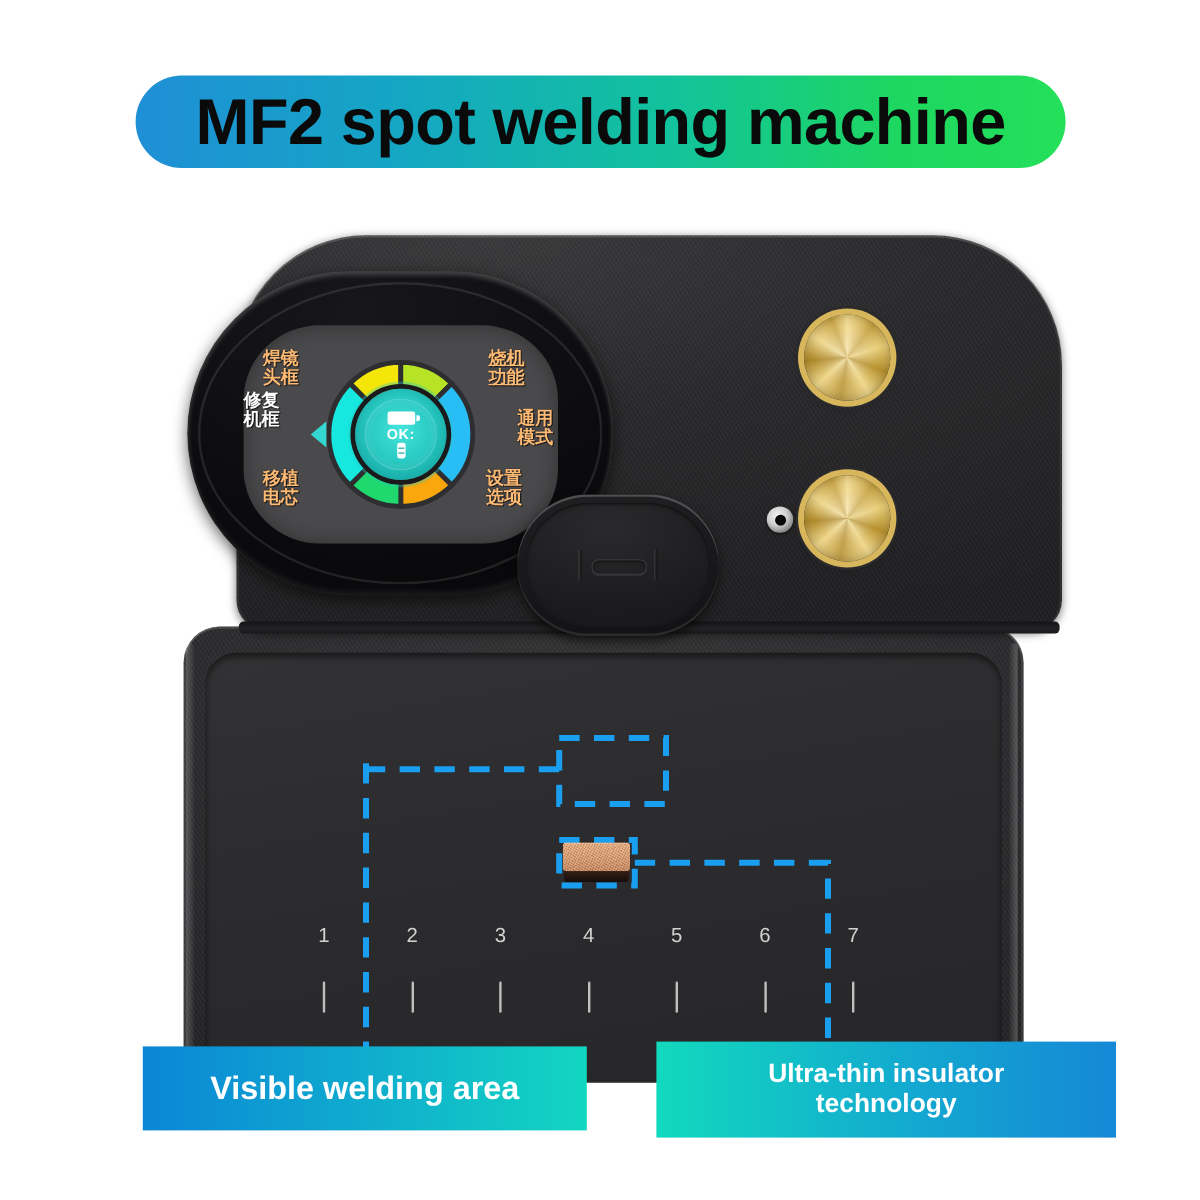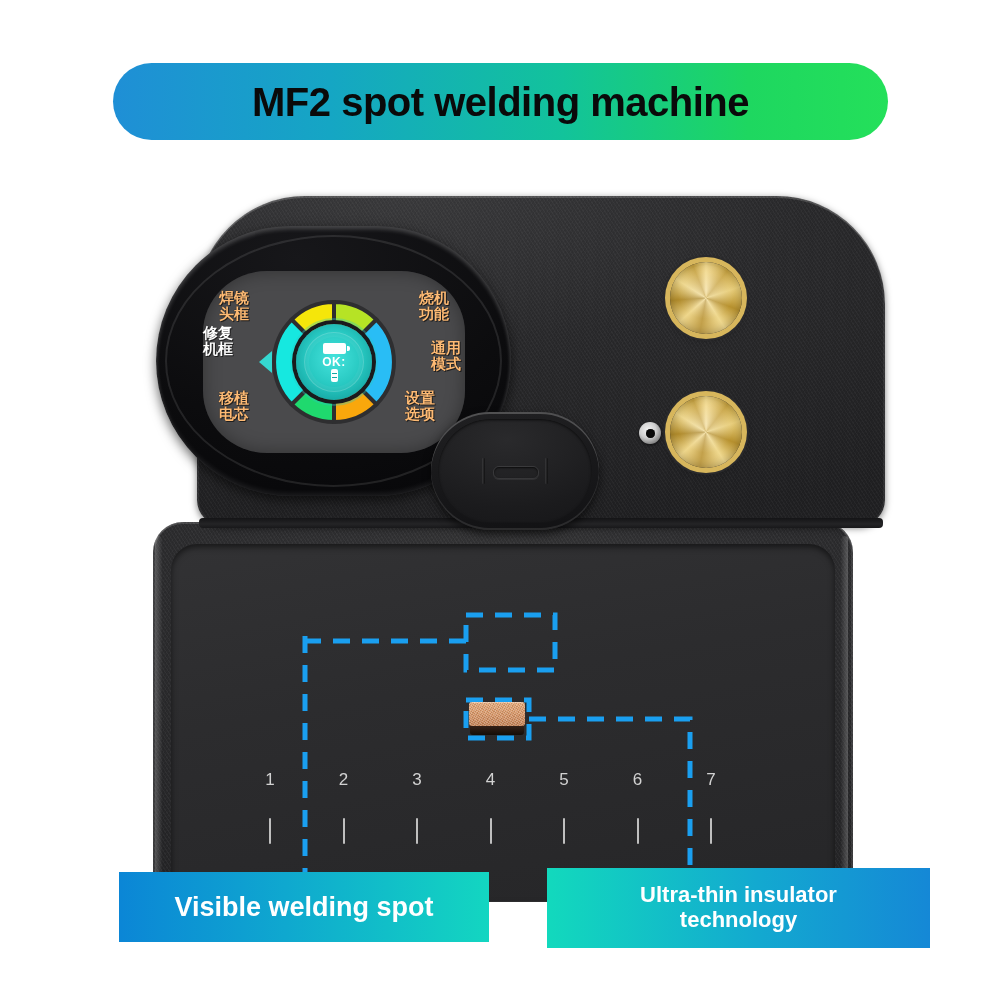--- a/index.html
+++ b/index.html
@@ -12,21 +12,21 @@
   #stage{position:absolute;left:0;top:0;width:1000px;height:1000px;overflow:hidden;background:#fff;}
 
   
   .title-pill{
     position:absolute;left:113px;top:63px;width:775px;height:77px;
     border-radius:39px;
     background:linear-gradient(90deg,#1f8fd6 0%,#15a6c4 28%,#12c39b 58%,#1ed760 82%,#24e05a 100%);
     display:flex;align-items:center;justify-content:center;
   }
   .title-text{
-    font-size:40px;font-weight:bold;color:#0a0a0a;letter-spacing:-0.5px;
+    font-size:54px;font-weight:bold;color:#0a0a0a;letter-spacing:-0.5px;
     white-space:nowrap;line-height:1;
     font-family:"Liberation Sans","DejaVu Sans",sans-serif;
   }
 
   
   .device{position:absolute;left:125px;top:196px;width:750px;height:700px;}
 
   
   .top-shell{
     position:absolute;left:72px;top:0;width:688px;height:330px;
@@ -135,21 +135,21 @@
   }
 
   
   .slabel{position:absolute;font-size:15px;font-weight:bold;line-height:1.06;
     color:#fdba74;text-shadow:0 0 1px rgba(0,0,0,.9),1px 1px 0 rgba(0,0,0,.55);
     font-family:"DejaVu Sans","Liberation Sans",sans-serif;white-space:pre-line;text-align:center;}
   .slabel.sel{color:#ffffff;}
   .lb-tl{left:16px;top:20px;}
   .lb-ml{left:0px;top:55px;}
   .lb-bl{left:16px;top:120px;}
-  .lb-tr{right:16px;top:20px;text-align:left;}
+  .lb-tr{right:28px;top:20px;text-align:left;text-decoration:underline;}
   .lb-mr{right:4px;top:70px;}
   .lb-br{right:30px;top:120px;}
 
   
   .knob{
     position:absolute;border-radius:50%;
     background:
       conic-gradient(from 0deg,
         #f3d98a 0deg,#c9a441 38deg,#e8cd78 72deg,#b8922f 110deg,#f0d98f 148deg,
         #c2a04a 190deg,#efd78c 228deg,#b08b2c 266deg,#edd588 302deg,#c9a441 338deg,#f3d98a 360deg);
@@ -350,19 +350,19 @@
 
       <rect x="466" y="700" width="63" height="38"></rect>
 
       <path d="M466 641 L305 641 L305 632 L305 884"></path>
 
       <path d="M529 719 L690 719 L690 880"></path>
     </g>
   </svg>
 
   <div class="cap cap-left">
-    <span>Visible welding spot</span>
+    <span>Visible welding area</span>
   </div>
   <div class="cap cap-right">
     <span id="cap-right-text">Ultra-thin insulator<br>technology</span>
   </div>
 
 </div>
 
 </body></html>

